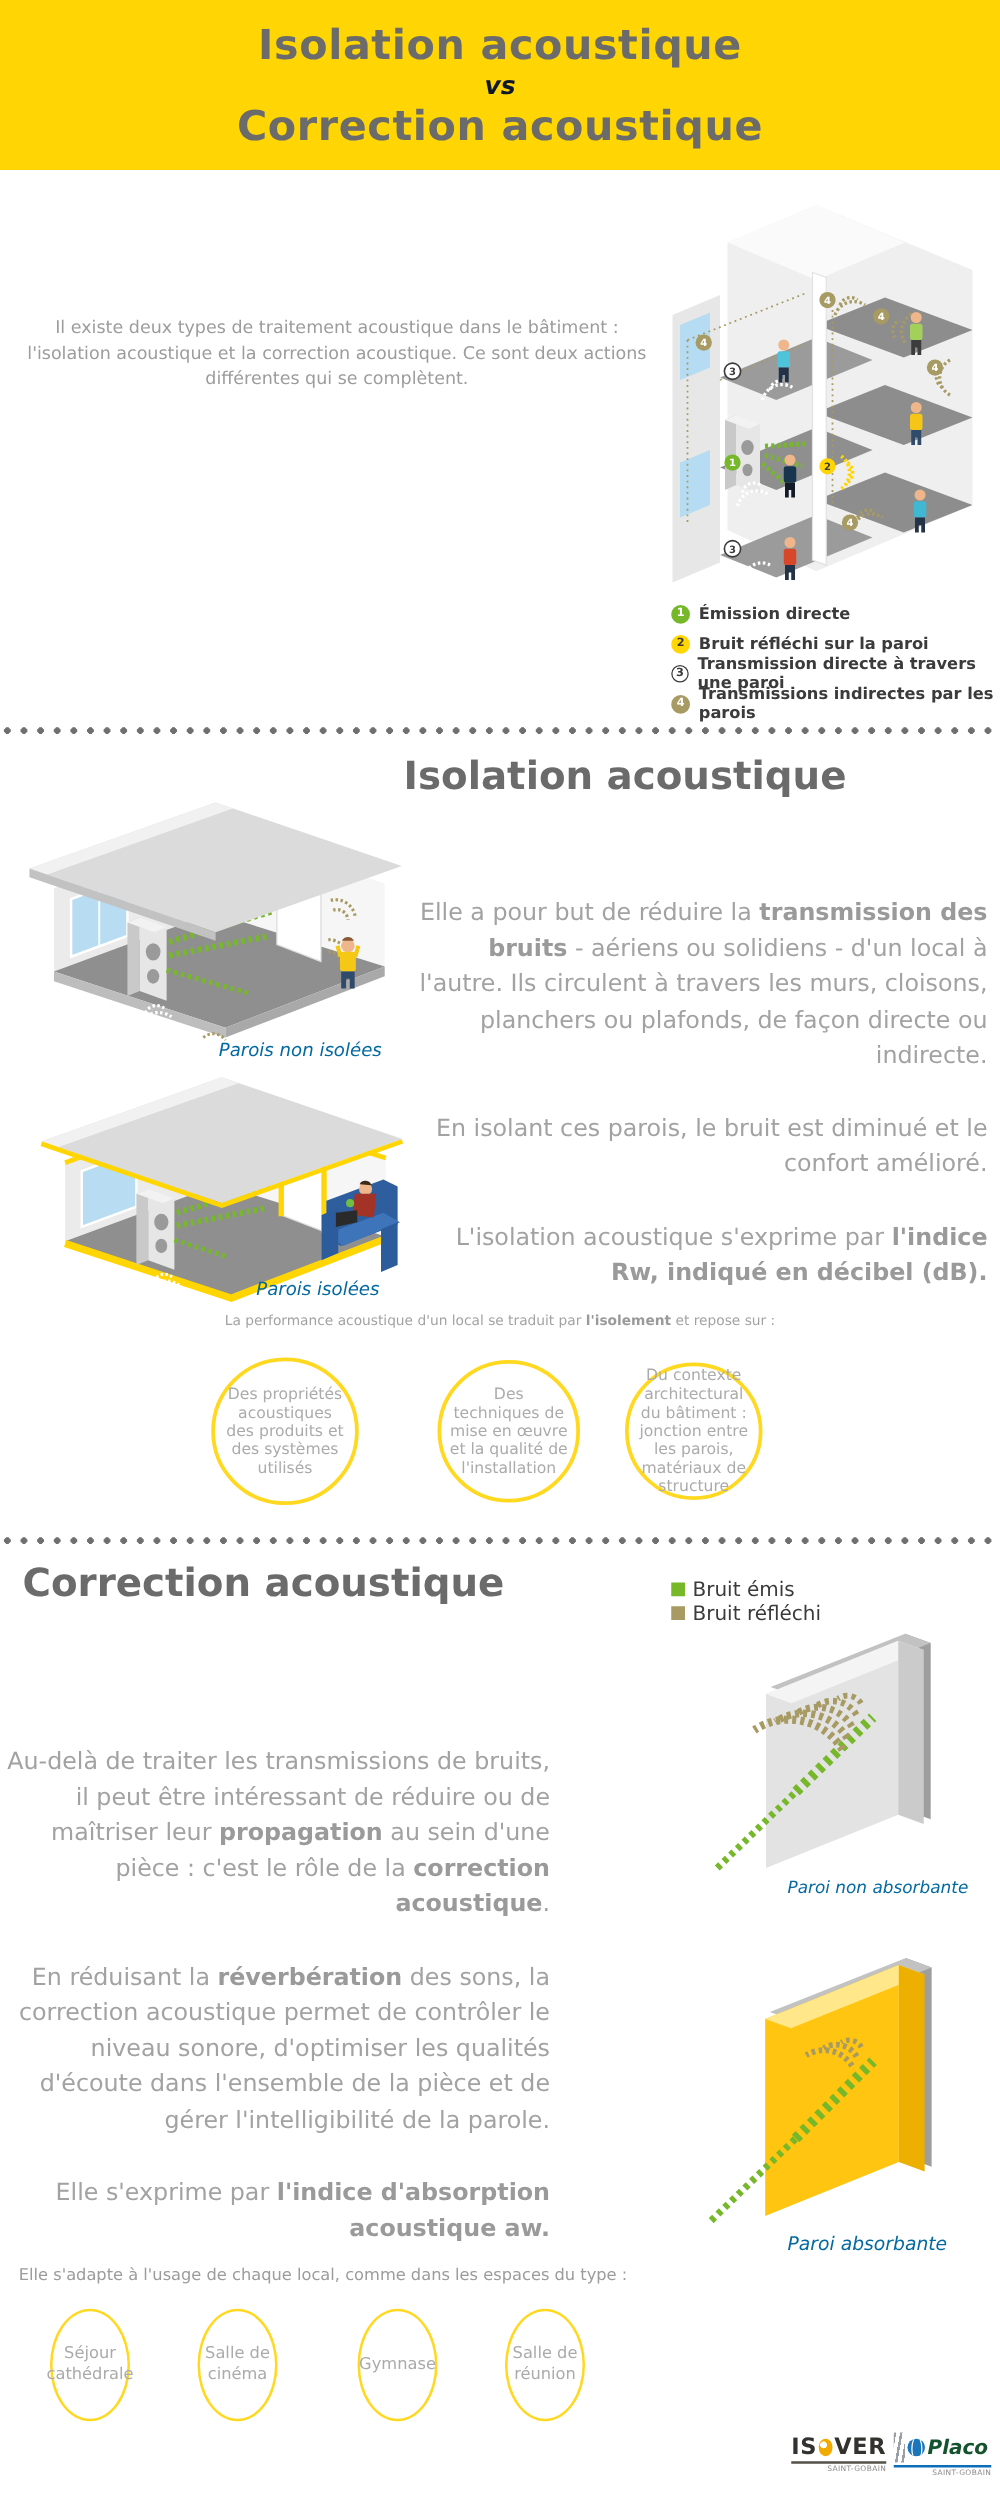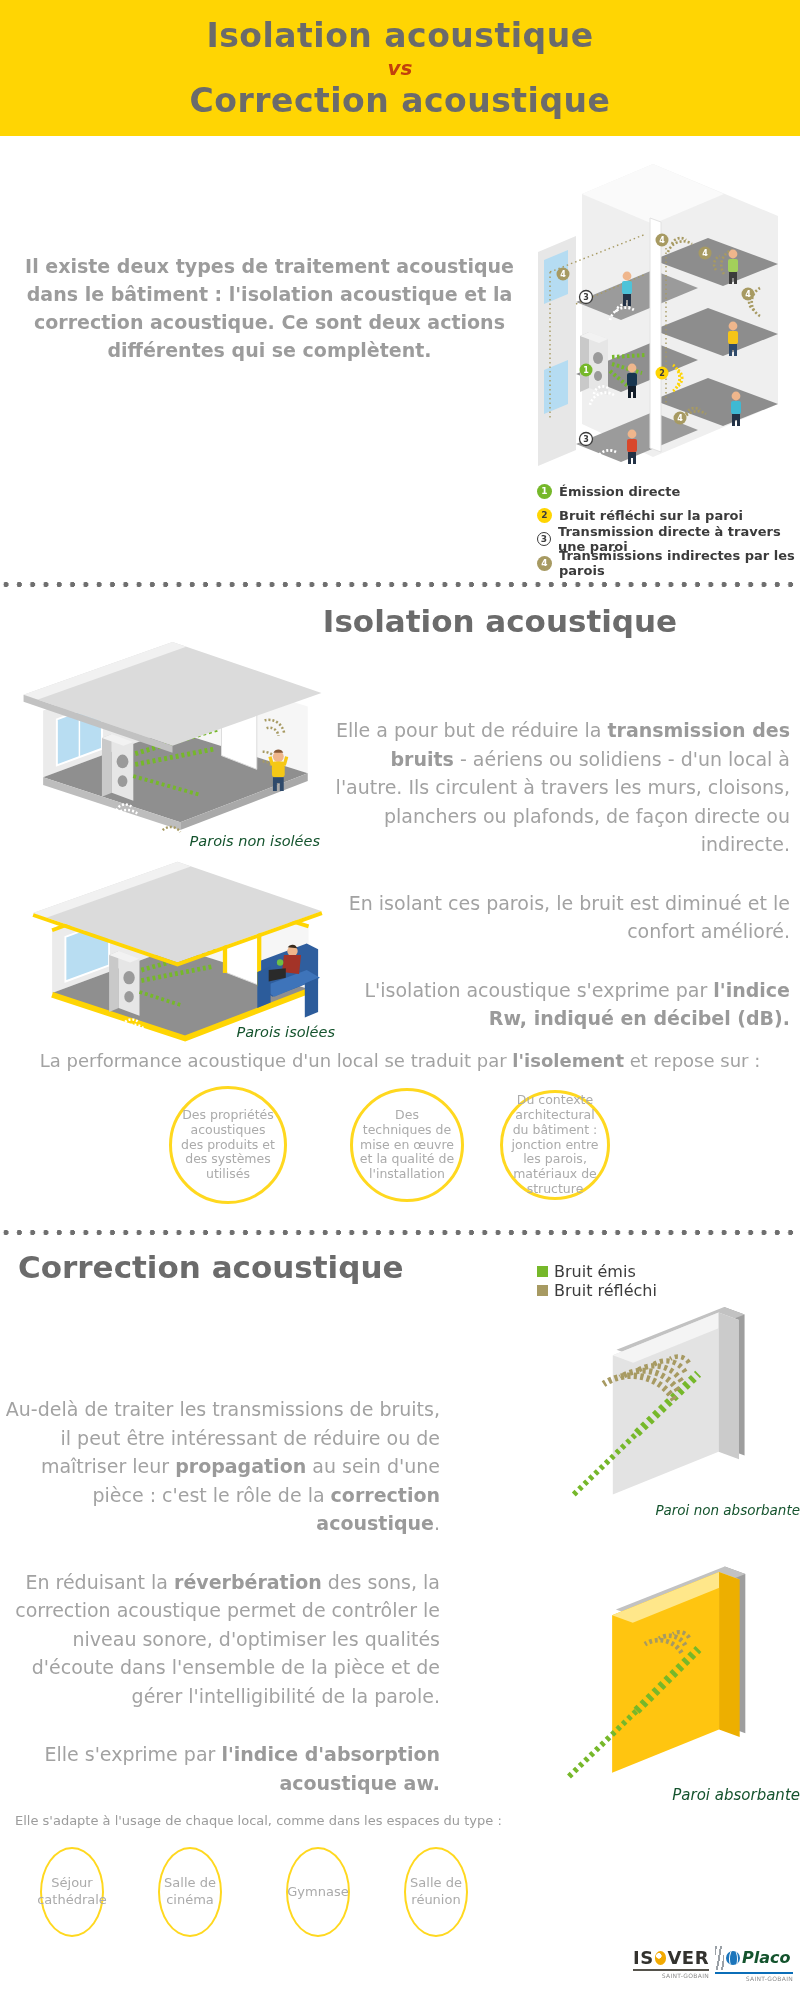--- a/index.html
+++ b/index.html
@@ -3,25 +3,25 @@
 <meta charset="utf-8">
 <style>
   html,body{margin:0;padding:0;background:#fff;}
   .page{position:relative;width:800px;height:2000px;background:#ffffff;overflow:hidden;
         font-family:"DejaVu Sans","Liberation Sans",sans-serif;}
 
   
   .header{position:absolute;left:0;top:0;width:800px;height:136px;background:#FFD503;
           display:flex;flex-direction:column;align-items:center;justify-content:center;gap:1px;}
   .header .t1,.header .t2{font-size:33px;font-weight:bold;color:#6B6B6B;letter-spacing:.5px;}
-  .header .vs{font-size:20px;font-weight:bold;font-style:italic;color:#c2410c;}
+  .header .vs{font-size:20px;font-weight:bold;font-style:italic;color:#0f172a;}
 
   
   .intro{position:absolute;left:12px;top:252px;width:515px;text-align:center;
-         font-size:19px;font-weight:bold;color:#9C9C9C;line-height:1.48;}
+         font-size:14px;font-weight:normal;color:#9C9C9C;line-height:1.48;}
 
   
   .bleg{position:absolute;left:537px;top:479px;}
   .bleg-row{display:flex;align-items:center;gap:7px;height:24px;}
   .badge{width:15px;height:15px;border-radius:50%;display:flex;align-items:center;justify-content:center;
          font-size:9px;font-weight:bold;color:#fff;flex:0 0 15px;}
   .badge.g{background:#76B82A;}
   .badge.y{background:#FFD503;color:#3B3B3B;}
   .badge.w{background:#fff;border:1.5px solid #3B3B3B;color:#3B3B3B;width:12px;height:12px;flex-basis:12px;}
   .badge.k{background:#A79A62;}
@@ -37,24 +37,24 @@
          font-size:31px;font-weight:bold;color:#6B6B6B;}
   .h-corr{position:absolute;left:18px;top:1249px;font-size:31px;font-weight:bold;color:#6B6B6B;}
 
   
   .col{position:absolute;text-align:right;font-size:19px;color:#A2A2A2;line-height:1.5;}
   .col p{margin:0 0 30px 0;}
   .col b{font-weight:bold;color:#9A9A9A;}
   .iso-col{left:335px;top:716px;width:455px;}
   .corr-col{left:3px;top:1395px;width:437px;}
 
-  .caption{position:absolute;font-size:14.5px;font-style:italic;color:#14532d;text-align:right;}
+  .caption{position:absolute;font-size:14.5px;font-style:italic;color:#0369a1;text-align:left;}
 
   .perf{position:absolute;left:0;top:1050px;width:800px;text-align:center;
-        font-size:18px;color:#A2A2A2;}
+        font-size:11px;color:#A2A2A2;}
   .perf b{color:#9A9A9A;}
 
   
   .fcircle{position:absolute;border:3px solid #FFD81F;border-radius:50%;
            display:flex;align-items:center;justify-content:center;text-align:center;
            font-size:12.5px;color:#ABABAB;line-height:1.18;padding:6px;box-sizing:border-box;}
 
   
   .cleg{position:absolute;left:537px;top:1262px;}
   .cleg-row{display:flex;align-items:center;gap:6px;height:19px;}

